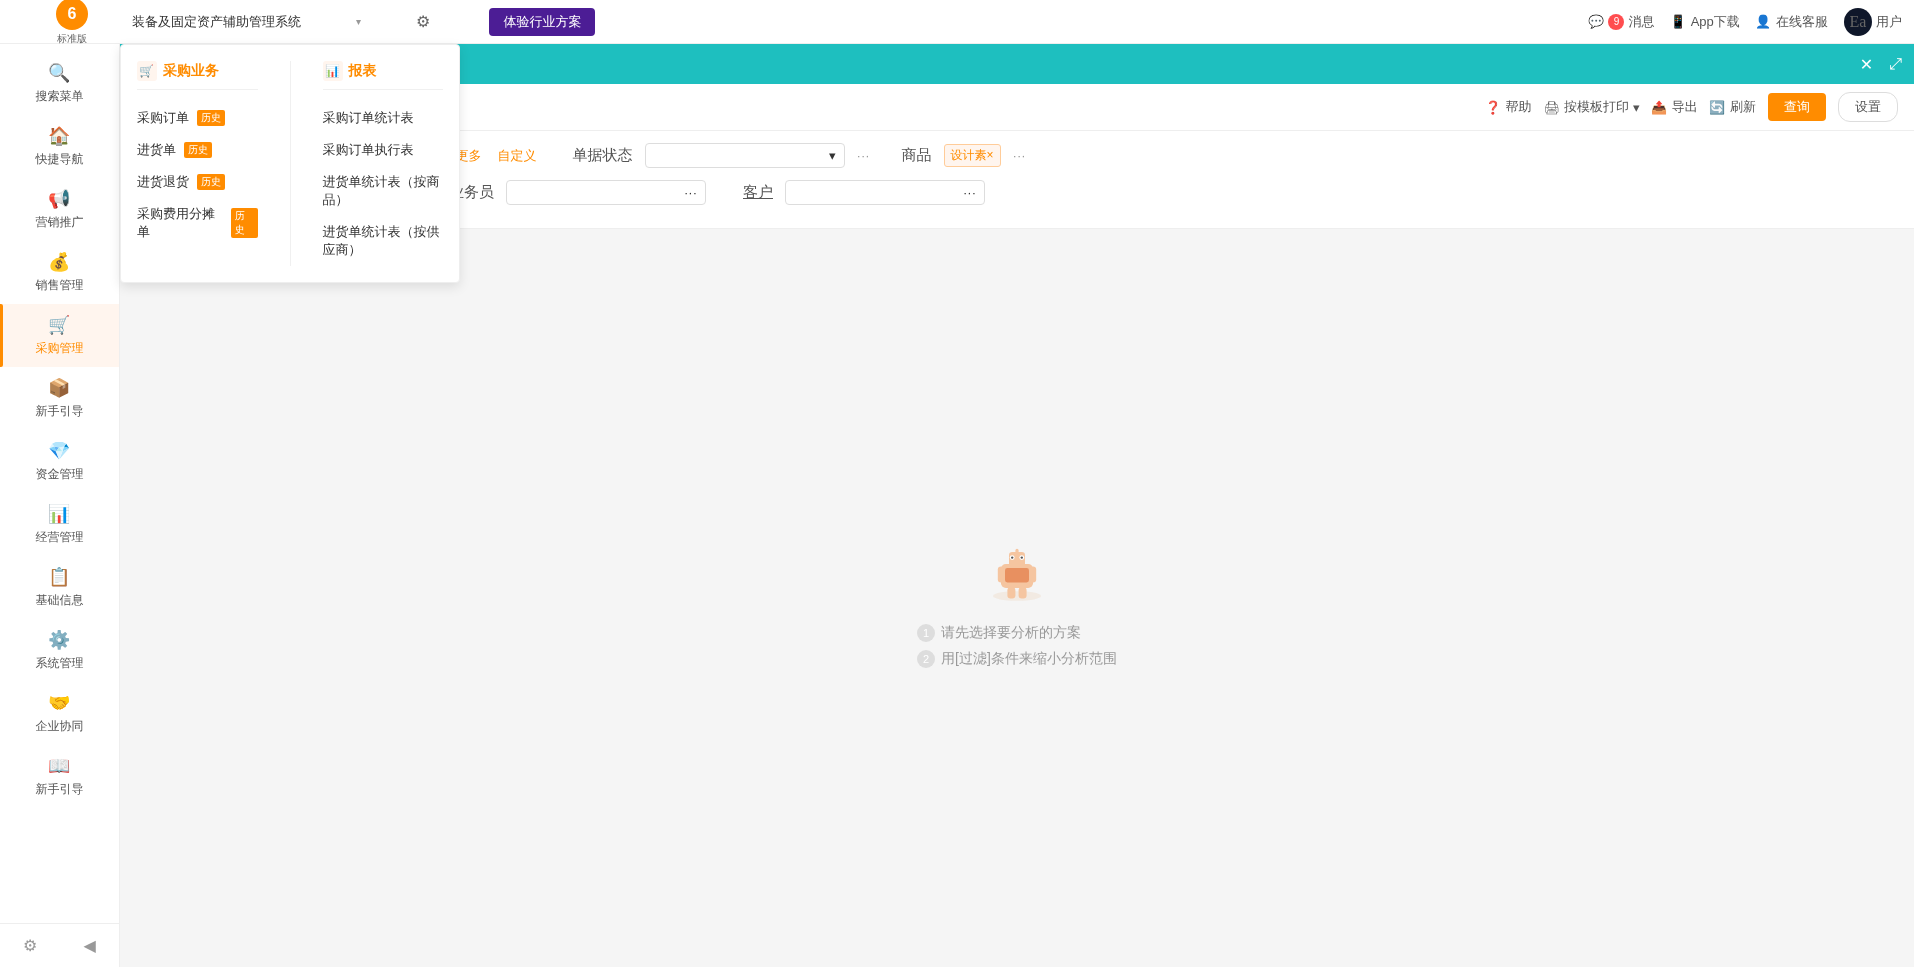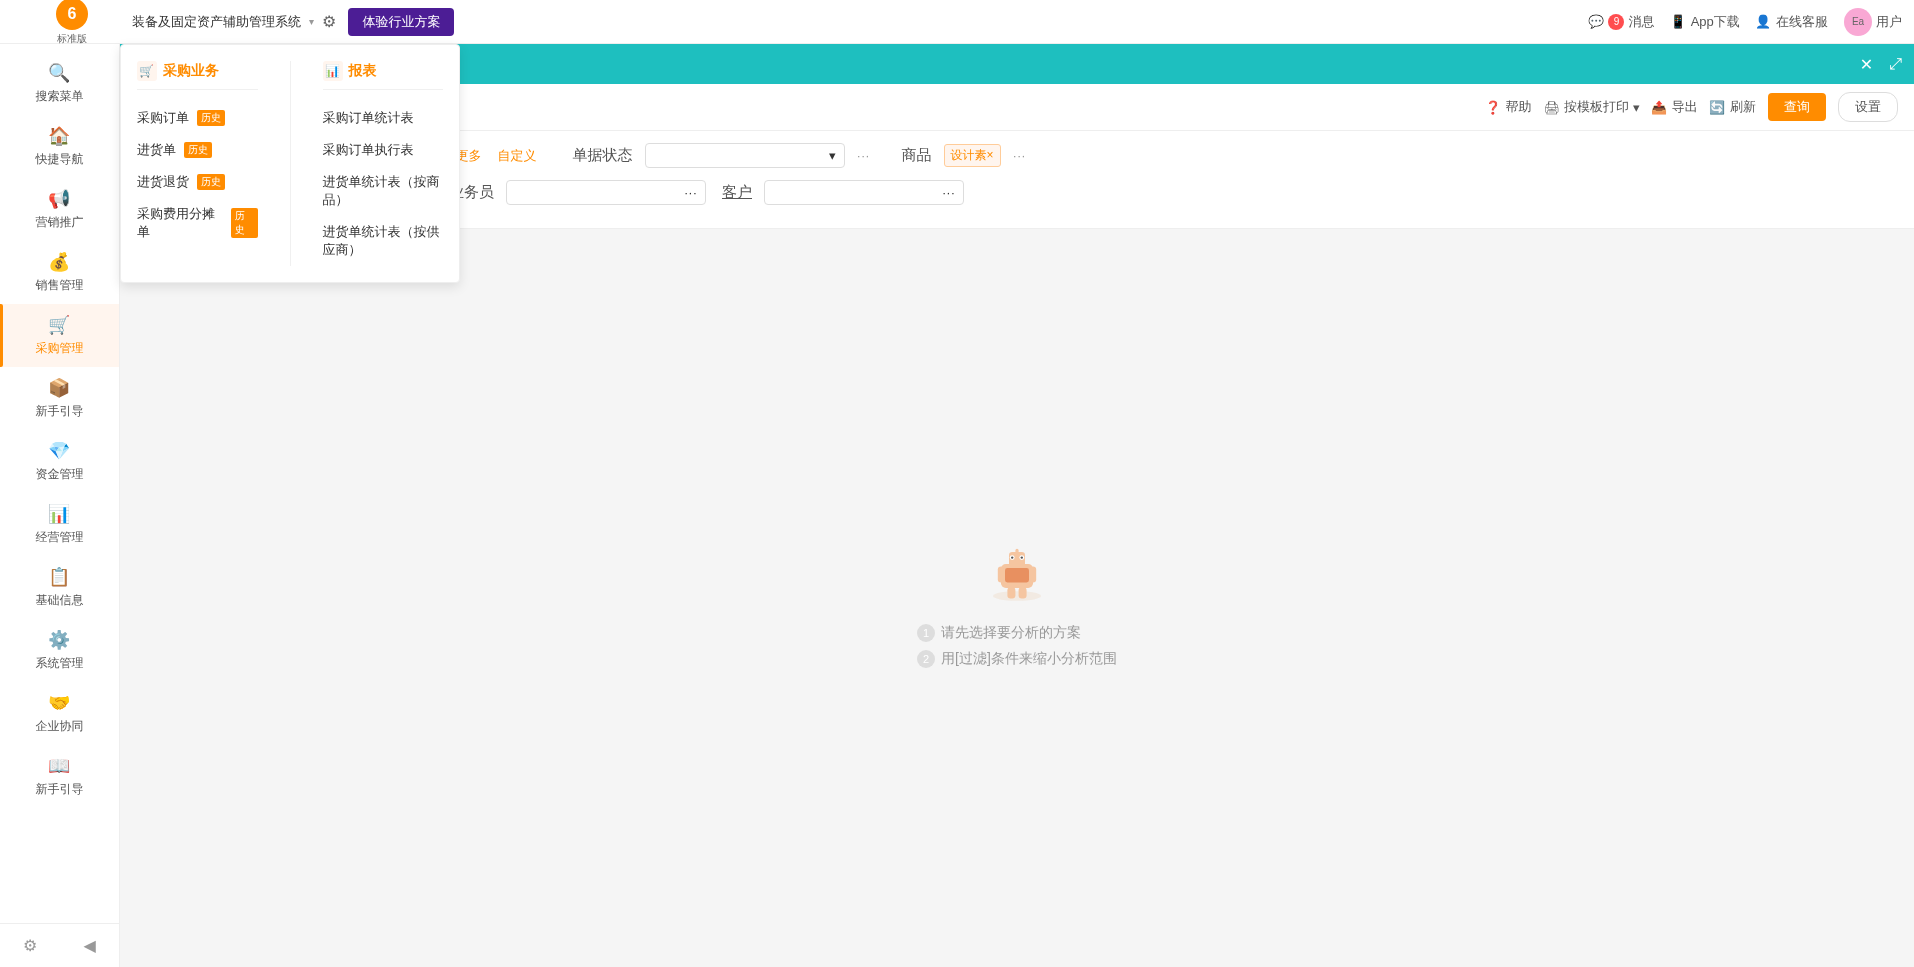--- a/index.html
+++ b/index.html
@@ -30,20 +30,21 @@
       display: flex; align-items: center; justify-content: center;
       color: white; font-size: 16px; font-weight: bold;
     }
     .logo-text { font-size: 10px; color: #666; margin-top: 2px; }
     .sys-title {
       flex: 1;
       display: flex;
       align-items: center;
       color: #333;
       font-size: 13px;
+      gap: 47px;
     }
     .sys-title-text { margin-right: 8px; }
     .sys-title-arrow { color: #999; font-size: 10px; margin-right: 8px; }
     .gear-icon { color: #666; font-size: 16px; margin-right: 12px; cursor: pointer; }
     .industry-btn {
       background: #4c1d95;
       color: white;
       border: none;
       padding: 5px 14px;
       border-radius: 4px;
@@ -55,23 +56,23 @@
       align-items: center;
       gap: 16px;
       margin-left: auto;
     }
     .topbar-right-item {
       display: flex; align-items: center; gap: 4px;
       color: #555; font-size: 13px; cursor: pointer;
     }
     .user-avatar {
       width: 28px; height: 28px;
-      background: #f9a8d4; border-radius: 50%;
+      background: #0f172a; border-radius: 50%;
       display: flex; align-items: center; justify-content: center;
-      color: #666; font-size: 10px;
+      color: #666; font-size: 16px; font-family: Liberation Serif, serif;
     }
 
     
     .main-layout {
       display: flex;
       height: calc(967px - 44px);
     }
 
     
     .sidebar {
@@ -507,21 +508,21 @@
         <div class="filter-select" style="min-width:200px;">
           <span>金额</span>
           <span>▾</span>
         </div>
         <span class="filter-dots">···</span>
         <span class="filter-label" style="margin-left:4px;">业务员</span>
         <div class="filter-select" style="min-width:200px;">
           <span style="color:#ccc;"></span>
           <span>···</span>
         </div>
-        <span class="filter-label" style="margin-left:4px;text-decoration:underline;">客户</span>
+        <span class="filter-label" style="margin-left:25px;text-decoration:underline;">客户</span>
         <div class="filter-select" style="min-width:200px;">
           <span style="color:#ccc;"></span>
           <span>···</span>
         </div>
       </div>
 
     </div>
 
     <div class="empty-state">
 

